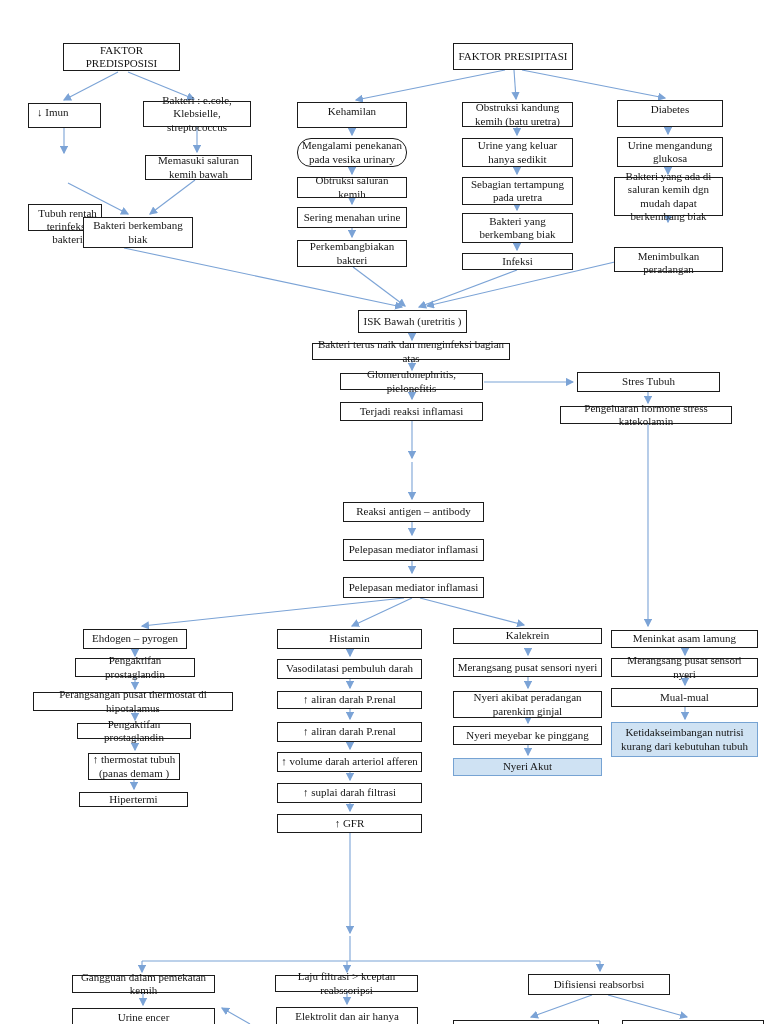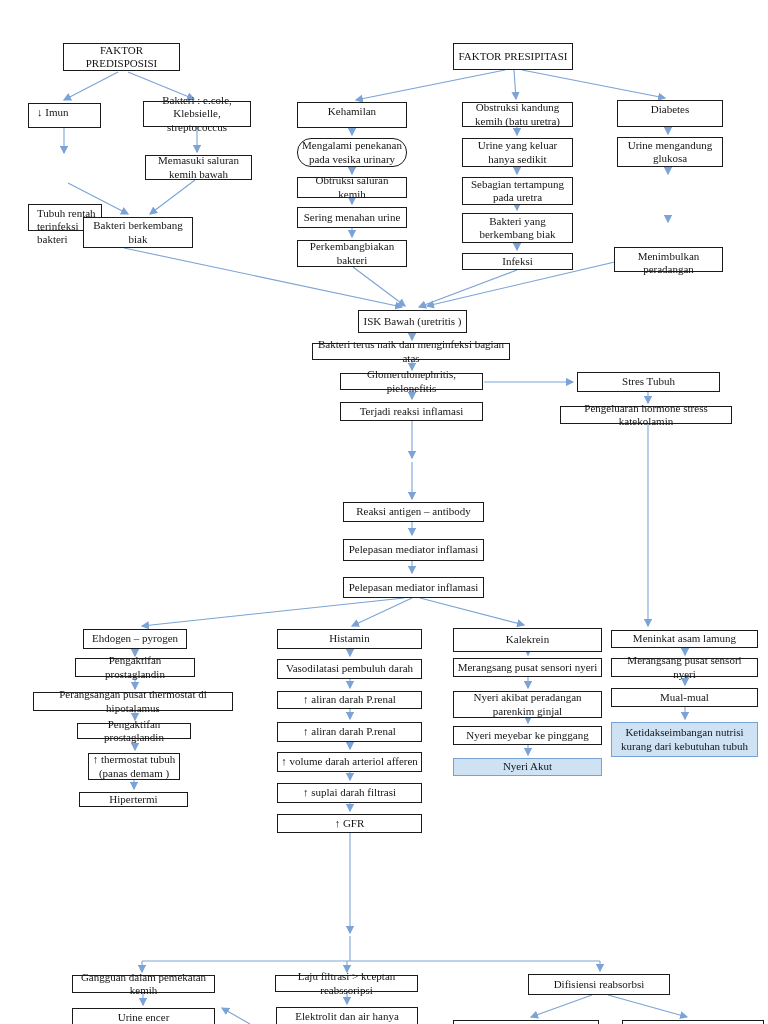--- a/index.html
+++ b/index.html
@@ -13,21 +13,21 @@
   svg.wires line, svg.wires path.w{stroke:var(--arrow,#7ba3d6);stroke-width:1.1;fill:none;}
   #arw path{fill:var(--arrow,#7ba3d6);stroke:none;}
   .node{
     position:absolute;box-sizing:border-box;
     border:1.4px solid var(--box_border,#1b1b1b);background:#ffffff;
     font-size:11px;line-height:1.2;color:#151515;
     display:flex;align-items:center;justify-content:center;
     text-align:center;padding:1px 3px;
   }
   .node.hl{background:var(--highlight_fill,#cfe2f3);border-color:var(--highlight_border,#76a3d3);}
-  .node.left{justify-content:flex-start;text-align:left;align-items:flex-start;padding-top:2px;padding-left:8px;}
+  .node.left{justify-content:flex-start;text-align:center;align-items:flex-start;padding-top:2px;padding-left:8px;}
   .node.top{align-items:flex-start;padding-top:2px;}
 </style>
 </head>
 <body>
 
 <div class="page">
 
   <svg class="wires" width="768" height="1024" viewBox="0 0 768 1024">
     <defs>
       <marker id="arw" viewBox="0 0 10 10" refX="8.5" refY="5" markerWidth="7.5" markerHeight="7.5" orient="auto-start-reverse">
@@ -134,20 +134,21 @@
   <div class="node" style="left:297px;top:240px;width:110px;height:27px;">Perkembangbiakan bakteri</div>
 
   <div class="node" style="left:462px;top:102px;width:111px;height:25px;">Obstruksi kandung kemih (batu uretra)</div>
   <div class="node" style="left:462px;top:138px;width:111px;height:29px;">Urine yang keluar hanya sedikit</div>
   <div class="node" style="left:462px;top:177px;width:111px;height:28px;">Sebagian tertampung pada uretra</div>
   <div class="node" style="left:462px;top:213px;width:111px;height:30px;">Bakteri yang berkembang biak</div>
   <div class="node" style="left:462px;top:253px;width:111px;height:17px;">Infeksi</div>
 
   <div class="node top" style="left:617px;top:100px;width:106px;height:27px;">Diabetes</div>
   <div class="node" style="left:617px;top:137px;width:106px;height:30px;">Urine mengandung glukosa</div>
+  <div class="node" style="left:614px;top:177px;width:109px;height:39px;">Bakteri yang ada di saluran kemih dgn mudah dapat berkembang biak</div>
   <div class="node top" style="left:614px;top:225px;width:109px;height:25px;margin-top:22px;">Menimbulkan peradangan</div>
 
   <div class="node" style="left:358px;top:310px;width:109px;height:23px;">ISK Bawah (uretritis )</div>
   <div class="node" style="left:312px;top:343px;width:198px;height:17px;">Bakteri terus naik dan menginfeksi bagian atas</div>
   <div class="node" style="left:340px;top:373px;width:143px;height:17px;">Glomerulonephritis, pielonefitis</div>
   <div class="node" style="left:340px;top:402px;width:143px;height:19px;">Terjadi reaksi inflamasi</div>
   <div class="node" style="left:577px;top:372px;width:143px;height:20px;">Stres Tubuh</div>
   <div class="node" style="left:560px;top:406px;width:172px;height:18px;">Pengeluaran hormone stress katekolamin</div>
   <div class="node" style="left:343px;top:502px;width:141px;height:20px;">Reaksi antigen – antibody</div>
   <div class="node" style="left:343px;top:539px;width:141px;height:22px;">Pelepasan mediator inflamasi</div>
@@ -161,21 +162,21 @@
   <div class="node" style="left:79px;top:792px;width:109px;height:15px;">Hipertermi</div>
 
   <div class="node" style="left:277px;top:629px;width:145px;height:20px;">Histamin</div>
   <div class="node" style="left:277px;top:659px;width:145px;height:20px;text-align:center;">Vasodilatasi pembuluh darah</div>
   <div class="node" style="left:277px;top:691px;width:145px;height:18px;">↑ aliran darah P.renal</div>
   <div class="node" style="left:277px;top:722px;width:145px;height:20px;">↑ aliran darah P.renal</div>
   <div class="node" style="left:277px;top:752px;width:145px;height:20px;">↑ volume darah arteriol afferen</div>
   <div class="node" style="left:277px;top:783px;width:145px;height:20px;">↑ suplai darah filtrasi</div>
   <div class="node" style="left:277px;top:814px;width:145px;height:19px;">↑ GFR</div>
 
-  <div class="node" style="left:453px;top:628px;width:149px;height:24px;">Kalekrein</div>
+  <div class="node" style="left:453px;top:628px;width:149px;height:16px;">Kalekrein</div>
   <div class="node" style="left:453px;top:658px;width:149px;height:19px;">Merangsang pusat sensori nyeri</div>
   <div class="node" style="left:453px;top:691px;width:149px;height:27px;">Nyeri akibat peradangan parenkim ginjal</div>
   <div class="node" style="left:453px;top:726px;width:149px;height:19px;">Nyeri meyebar ke pinggang</div>
   <div class="node hl" style="left:453px;top:758px;width:149px;height:18px;">Nyeri Akut</div>
 
   <div class="node" style="left:611px;top:630px;width:147px;height:18px;">Meninkat asam lamung</div>
   <div class="node" style="left:611px;top:658px;width:147px;height:19px;">Merangsang pusat sensori nyeri</div>
   <div class="node" style="left:611px;top:688px;width:147px;height:19px;">Mual-mual</div>
   <div class="node hl" style="left:611px;top:722px;width:147px;height:35px;">Ketidakseimbangan nutrisi kurang dari kebutuhan tubuh</div>
 

